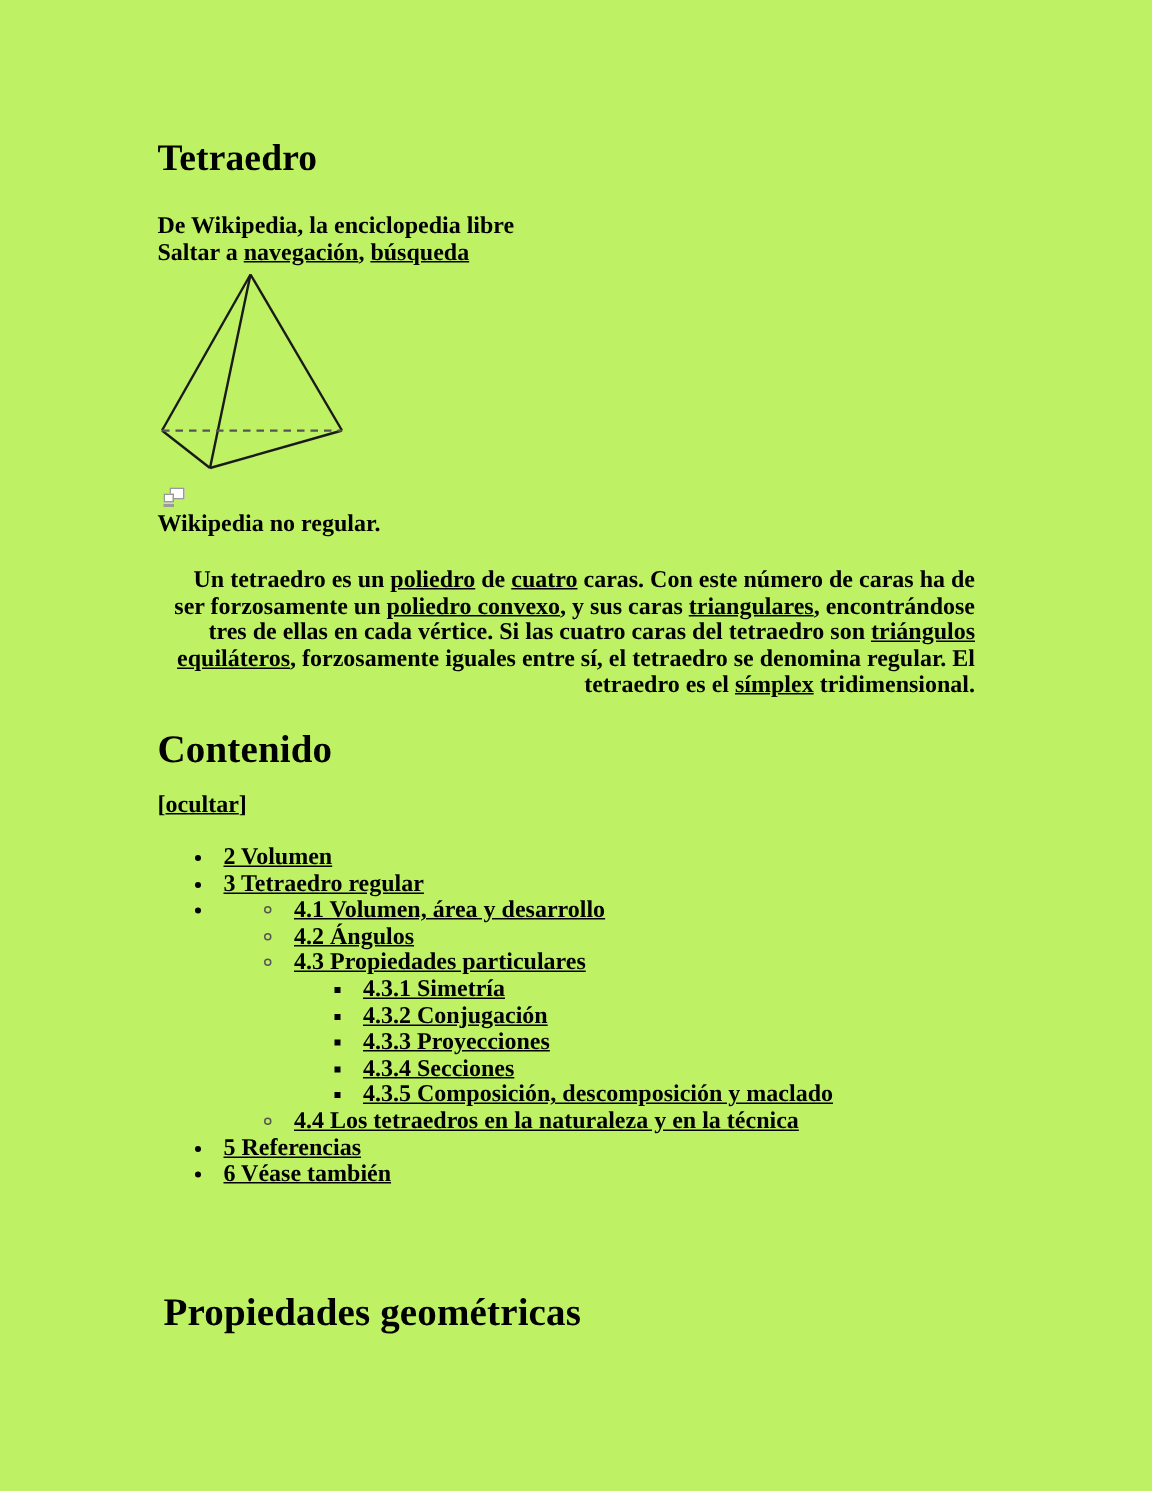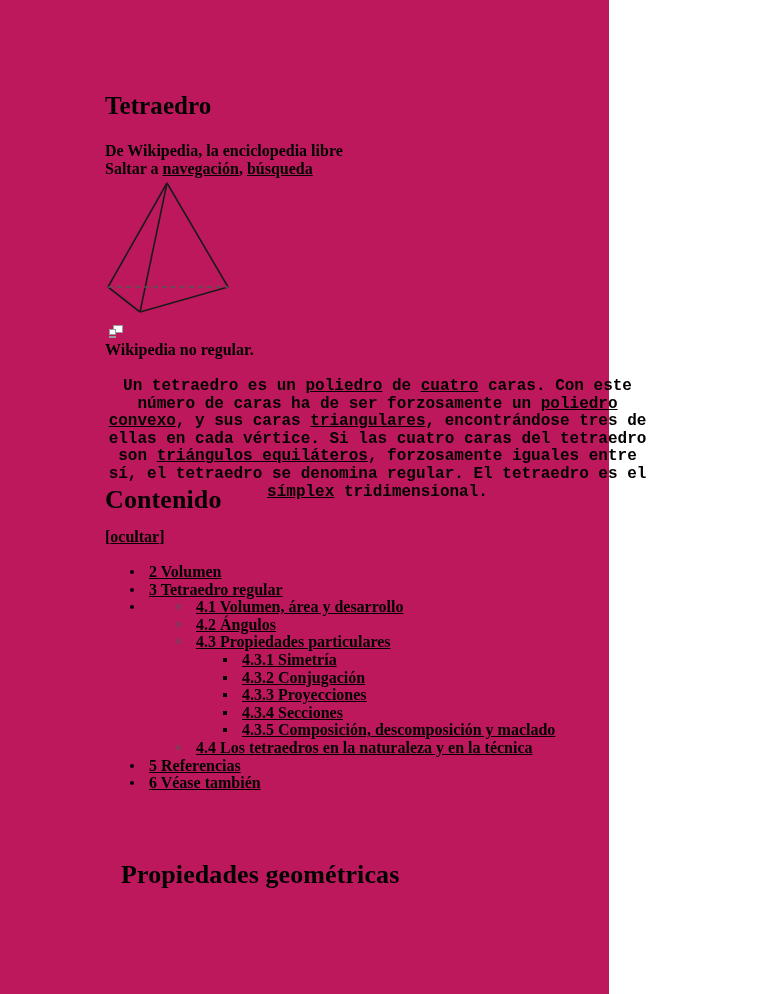--- a/index.html
+++ b/index.html
@@ -14,23 +14,23 @@
     font-family: "Liberation Serif", "DejaVu Serif", serif;
     color: #000000;
     overflow: hidden;
     position: relative;
   }
 
   .page {
     position: absolute;
     left: 0;
     top: 0;
-    width: 609px;
+    width: 768px;
     height: 994px;
-    background: #be185d;
+    background: #bef264;
   }
 
   
   .content {
     position: absolute;
     left: 105px;
     top: 0;
     width: 545px;
   }
 
@@ -63,22 +63,21 @@
     font-weight: bold;
     line-height: 17.6px;
   }
 
   .meta-block {
     margin: 0;
   }
 
   .body-text {
     margin: 0;
-    text-align: center;
-    font-family: Liberation Mono, monospace;
+    text-align: right;
   }
 
   .caption {
     margin: 0;
   }
 
   a, .lnk {
     color: #000000;
     text-decoration: underline;
     text-underline-offset: 1px;
@@ -286,16 +285,16 @@
         <span class="bullet bullet-disc"></span>
         <a class="lnk">5 Referencias</a>
       </li>
 
       <li>
         <span class="bullet bullet-disc"></span>
         <a class="lnk">6 Véase también</a>
       </li>
     </ul>
 
-    <h2 class="section-heading" style="position:absolute; left:16px; top:860px;text-align:right;">Propiedades geométricas</h2>
+    <h2 class="section-heading" style="position:absolute; left:4px; top:860px;text-align:right;">Propiedades geométricas</h2>
 
   </div>
 </div>
 
 </body></html>

